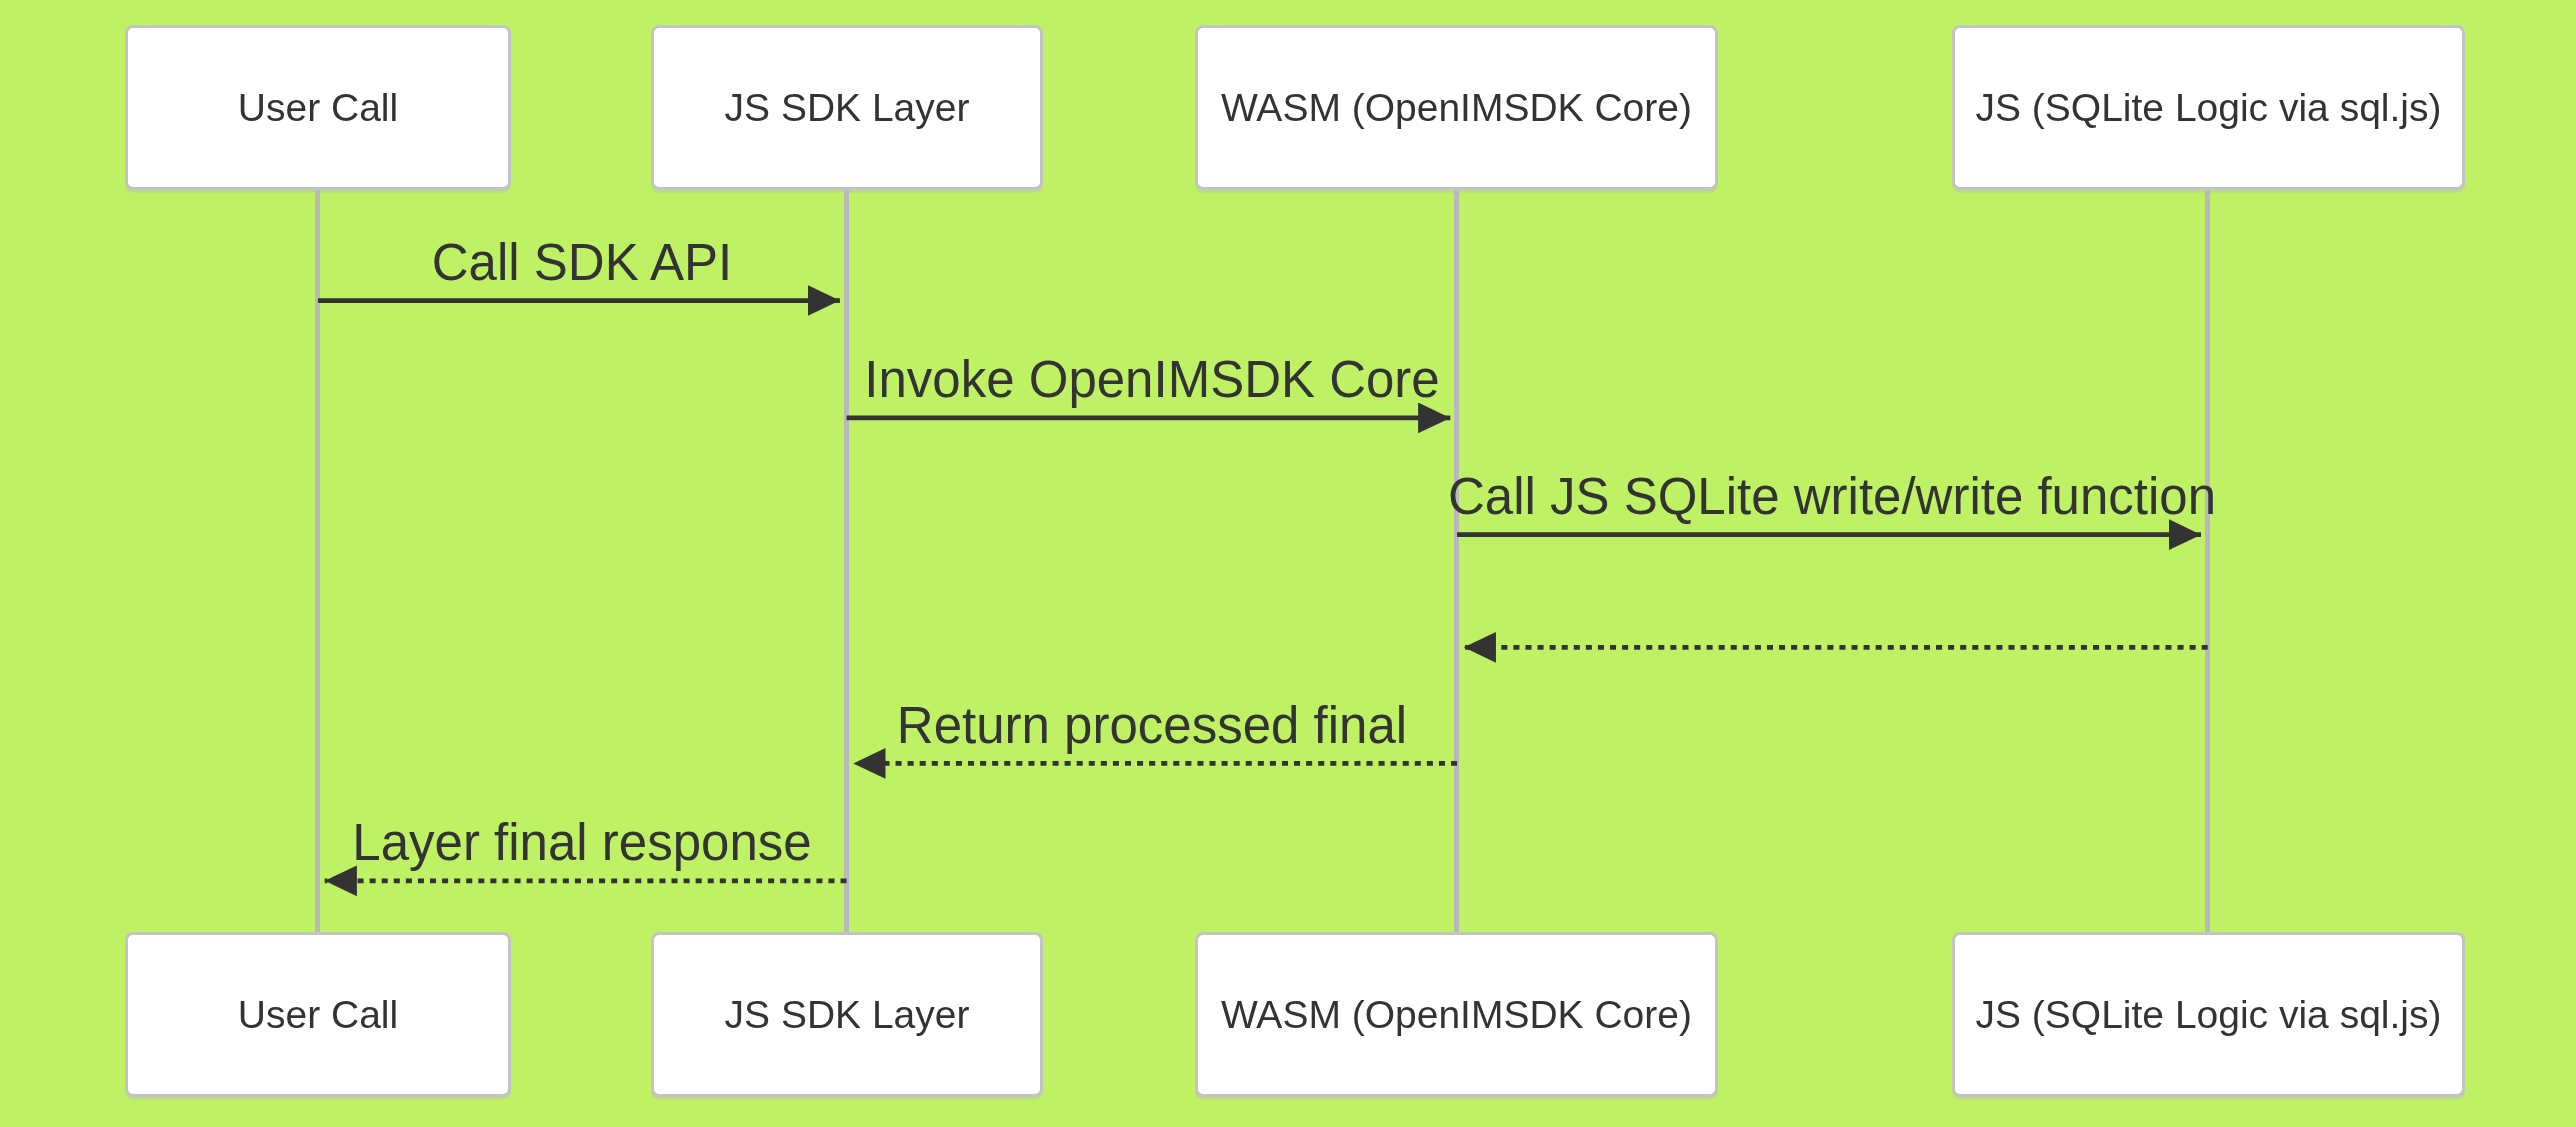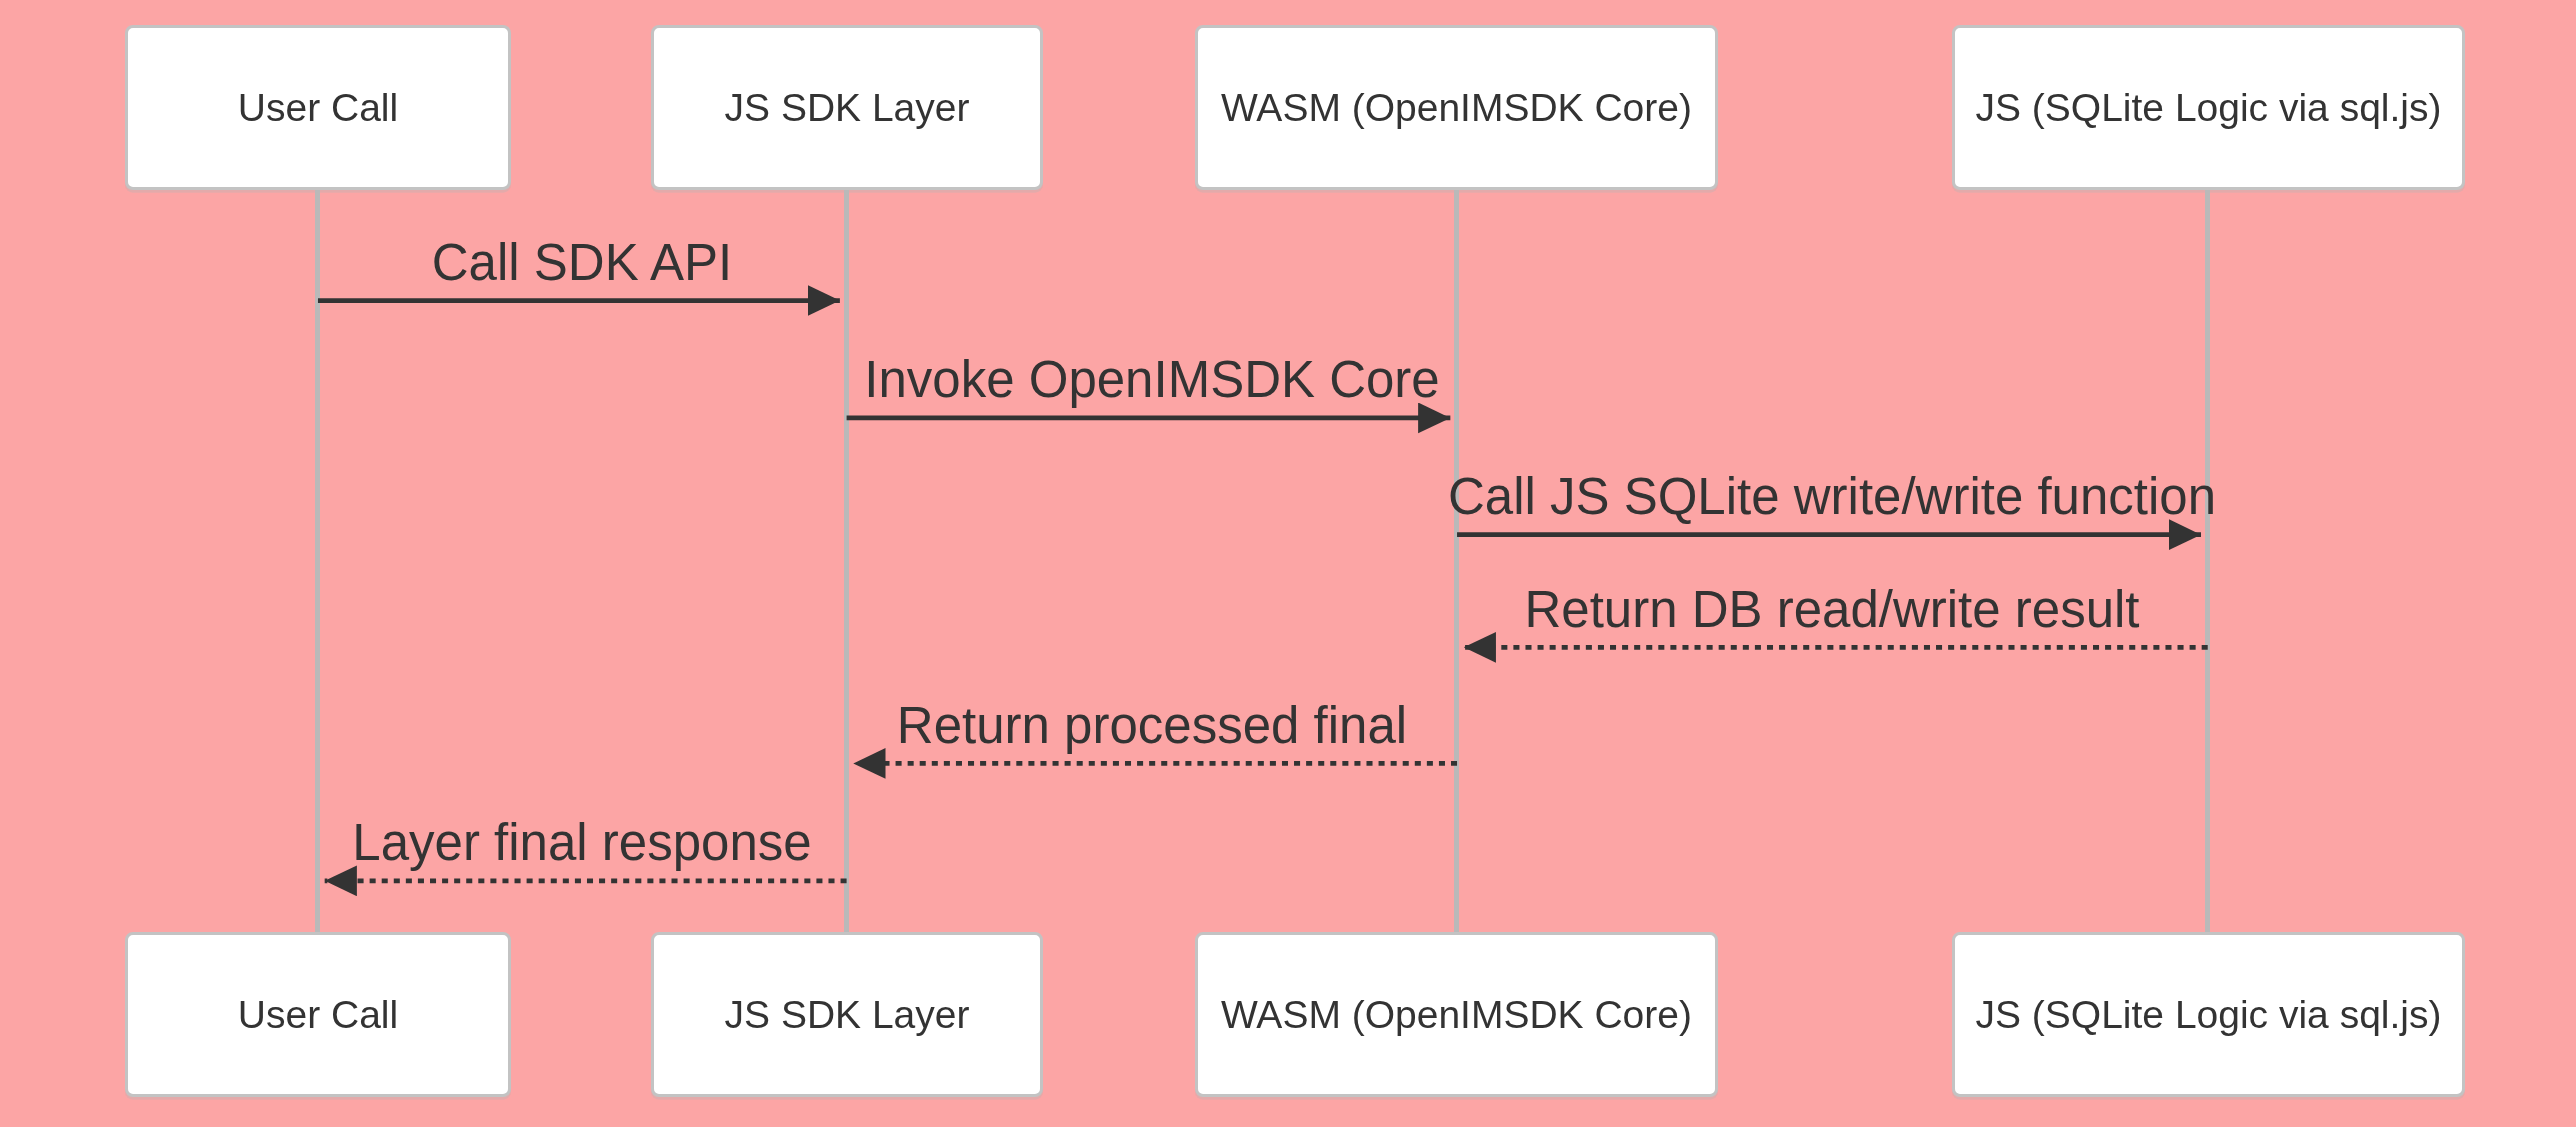--- a/index.html
+++ b/index.html
@@ -11,21 +11,21 @@
     width: 2576px;
     height: 1127px;
     overflow: hidden;
     font-family: "Liberation Sans", sans-serif;
     color: #333333;
   }
   .diagram {
     position: relative;
     width: 2576px;
     height: 1127px;
-    background: #fca5a5;
+    background: #bef264;
   }
   .actor-box {
     position: absolute;
     height: 165px;
     background: #ffffff;
     border: 3.4px solid #c3c3c3;
     border-radius: 8px;
     box-sizing: border-box;
     display: flex;
     align-items: center;
@@ -103,21 +103,20 @@
     <line class="msg-line solid" x1="1262" y1="623" x2="2162" y2="623" marker-end="url(#arrowhead)"></line>
     <line class="msg-line solid" x1="2172" y1="797" x2="3281" y2="797" marker-end="url(#arrowhead)"></line>
     <line class="msg-line dashed" x1="3291" y1="965" x2="2182" y2="965" marker-end="url(#arrowhead)"></line>
     <line class="msg-line dashed" x1="2172" y1="1138" x2="1272" y2="1138" marker-end="url(#arrowhead)"></line>
     <line class="msg-line dashed" x1="1262" y1="1313" x2="484" y2="1313" marker-end="url(#arrowhead)"></line>
   </svg>
 
   <div class="msg-label" style="left:582px;  top:239px">Call SDK API</div>
   <div class="msg-label" style="left:1152px; top:356px">Invoke OpenIMSDK Core</div>
   <div class="msg-label" style="left:1832px; top:473px">Call JS SQLite write/write function</div>
-  <div class="msg-label" style="left:1832px; top:586px">Return DB read/write result</div>
   <div class="msg-label" style="left:1152px; top:702px">Return processed final</div>
   <div class="msg-label" style="left:582px;  top:819px">Layer final response</div>
 
   <div class="actor-box" style="left:125px; top:932px; width:386px">
     <span>User Call</span>
   </div>
   <div class="actor-box" style="left:651px; top:932px; width:392px">
     <span>JS SDK Layer</span>
   </div>
   <div class="actor-box" style="left:1195px; top:932px; width:523px">

